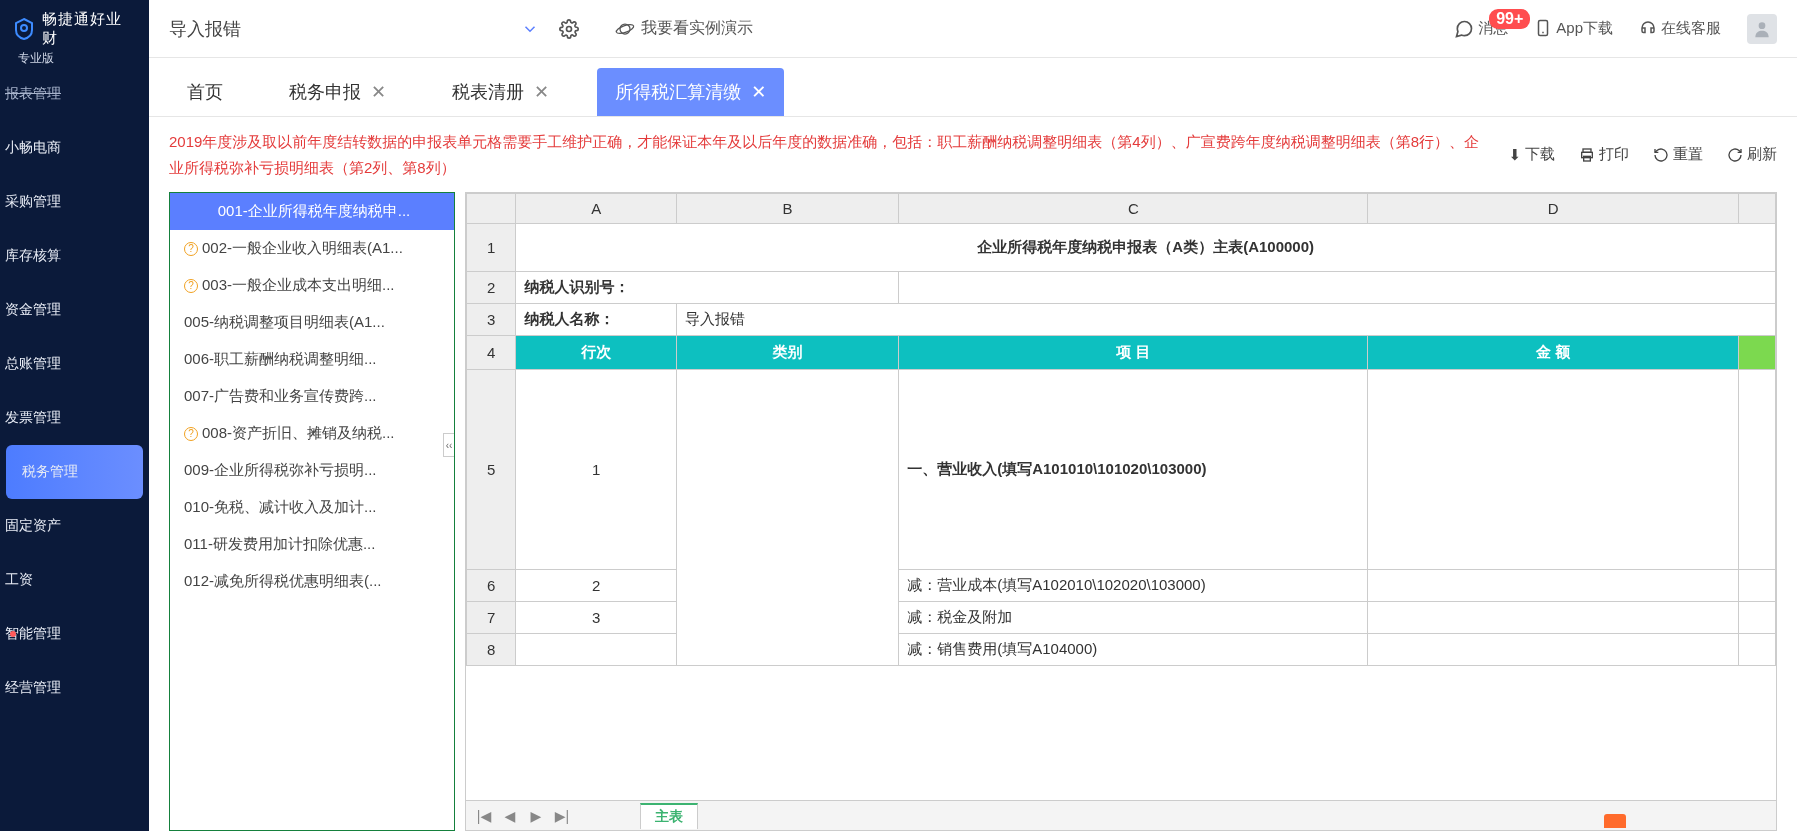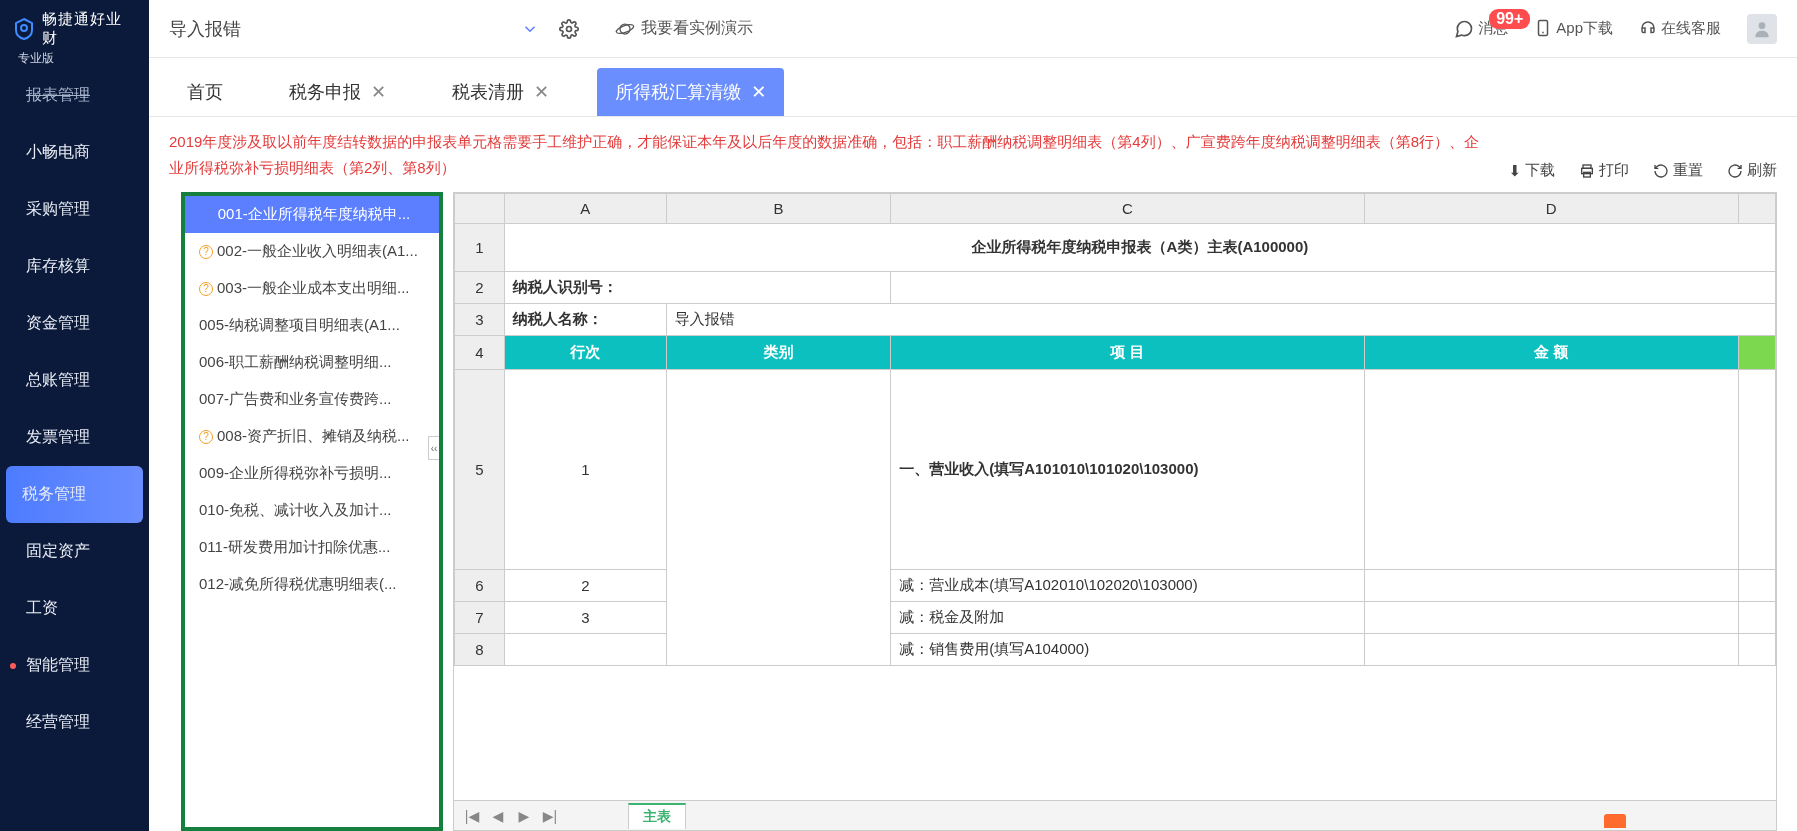--- a/index.html
+++ b/index.html
@@ -7,21 +7,21 @@
     
     .app { display: flex; height: 100vh; }
     
     
     .sidebar { width: 149px; background: #0b1a3a; color: #fff; display: flex; flex-direction: column; flex-shrink: 0; }
     .sidebar-logo { display: flex; align-items: center; padding: 10px 12px 2px; gap: 6px; }
     .sidebar-logo-icon { width: 24px; height: 24px; color: #3d8bff; flex-shrink: 0; }
     .sidebar-logo-text { font-size: 15px; font-weight: 500; letter-spacing: 1px; }
     .sidebar-edition { font-size: 12px; color: #cfd6e6; padding-left: 18px; }
     .sidebar-nav { flex: 1; overflow-y: auto; }
-    .sidebar-item { display: flex; align-items: center; padding: 18px 26px; font-size: 16px; color: #e8ecf5; cursor: pointer; position: relative; }
+    .sidebar-item { display: flex; align-items: center; padding: 18px 5px; font-size: 14px; color: #e8ecf5; cursor: pointer; position: relative; }
     .sidebar-item.active { background: linear-gradient(90deg, #4d7cff 0%, #6b8eff 100%); border-radius: 6px; margin: 0 6px; padding-left: 16px; }
     .sidebar-item.has-dot::before { content: ""; position: absolute; left: 10px; width: 6px; height: 6px; background: #ff5b5b; border-radius: 50%; }
     .sidebar-item-truncated { text-decoration: line-through; color: #a8b4cc; }
     
     
     .main { flex: 1; display: flex; flex-direction: column; background: #fff; min-width: 0; }
     
     
     .topbar { display: flex; align-items: center; padding: 8px 20px; border-bottom: 1px solid #e6e6e6; height: 58px; }
     .import-label { font-size: 18px; color: #444; margin-right: 280px; }
@@ -36,29 +36,29 @@
     
     
     .tabs { display: flex; align-items: center; padding: 10px 20px 0; gap: 30px; border-bottom: 1px solid #e6e6e6; }
     .tab { display: flex; align-items: center; gap: 10px; padding: 12px 18px; font-size: 18px; color: #333; cursor: pointer; border-radius: 4px 4px 0 0; }
     .tab.active { background: #6b8eff; color: #fff; }
     .tab-close { font-size: 18px; color: #888; cursor: pointer; }
     .tab.active .tab-close { color: #fff; }
     
     
     .content { flex: 1; display: flex; flex-direction: column; min-height: 0; }
-    .notice-row { display: flex; align-items: flex-end; padding: 12px 20px 8px; gap: 20px; }
+    .notice-row { display: flex; align-items: center; padding: 12px 20px 8px; gap: 20px; }
     .notice-text { color: #e43b3b; font-size: 15px; line-height: 1.7; flex: 1; }
     .toolbar { display: flex; gap: 24px; align-items: center; flex-shrink: 0; }
     .toolbar-btn { display: flex; align-items: center; gap: 4px; font-size: 15px; color: #444; cursor: pointer; }
     
     .workspace { flex: 1; display: flex; min-height: 0; padding: 4px 20px 0; gap: 10px; }
     
     
-    .form-list { width: 262px; border: 4px solid #15803d; overflow-y: auto; flex-shrink: 0; position: relative; margin-left: 12px; }
+    .form-list { width: 286px; border: 1px solid #15803d; overflow-y: auto; flex-shrink: 0; position: relative; }
     .form-item { padding: 9px 10px 9px 14px; font-size: 15px; color: #444; cursor: pointer; display: flex; align-items: center; gap: 4px; white-space: nowrap; overflow: hidden; text-overflow: ellipsis; }
     .form-item.active { background: #5b7fff; color: #fff; justify-content: center; }
     .form-item-icon { width: 14px; height: 14px; border: 1px solid #f0a020; border-radius: 50%; color: #f0a020; font-size: 10px; display: inline-flex; align-items: center; justify-content: center; flex-shrink: 0; }
     .collapse-handle { position: absolute; right: -1px; top: 240px; width: 12px; height: 24px; background: #fff; border: 1px solid #ccc; display: flex; align-items: center; justify-content: center; font-size: 10px; color: #666; cursor: pointer; }
     
     
     .spreadsheet { flex: 1; display: flex; flex-direction: column; border: 1px solid #ccc; min-width: 0; }
     .sheet-scroll { flex: 1; overflow: auto; }
     .sheet-table { border-collapse: collapse; width: 100%; table-layout: fixed; }
     .sheet-table th, .sheet-table td { border: 1px solid #ccc; padding: 6px 8px; font-size: 15px; }

